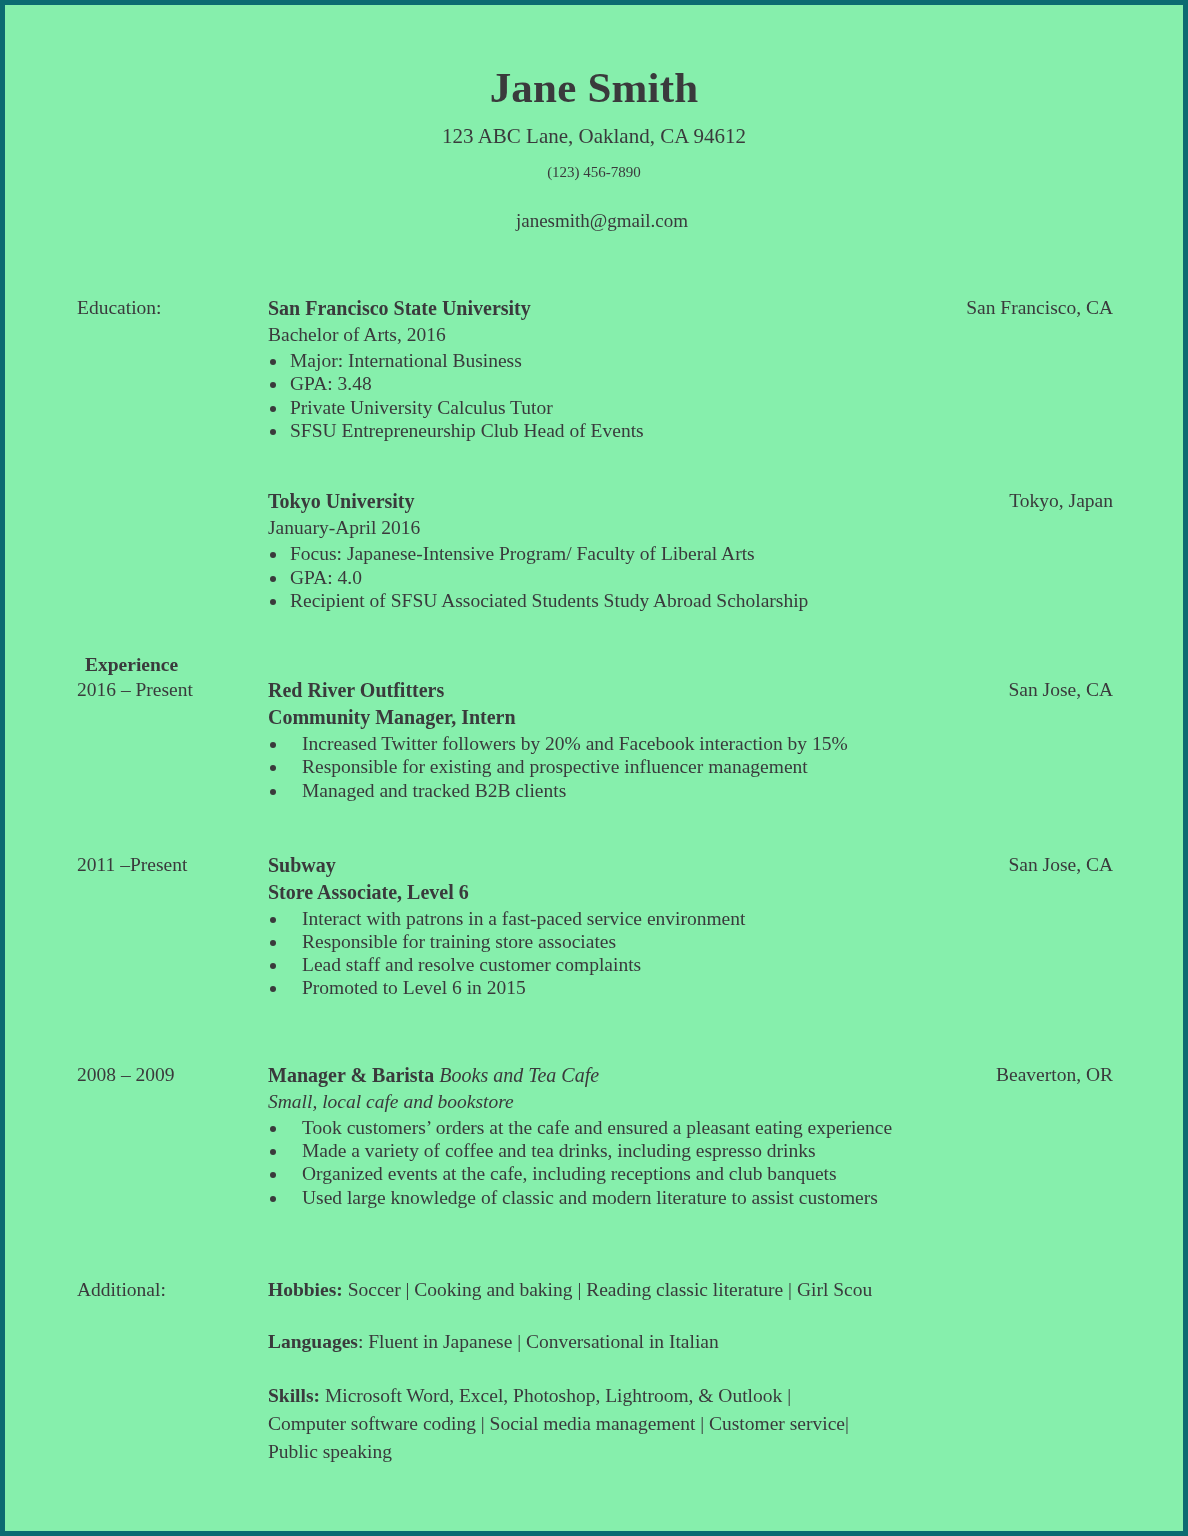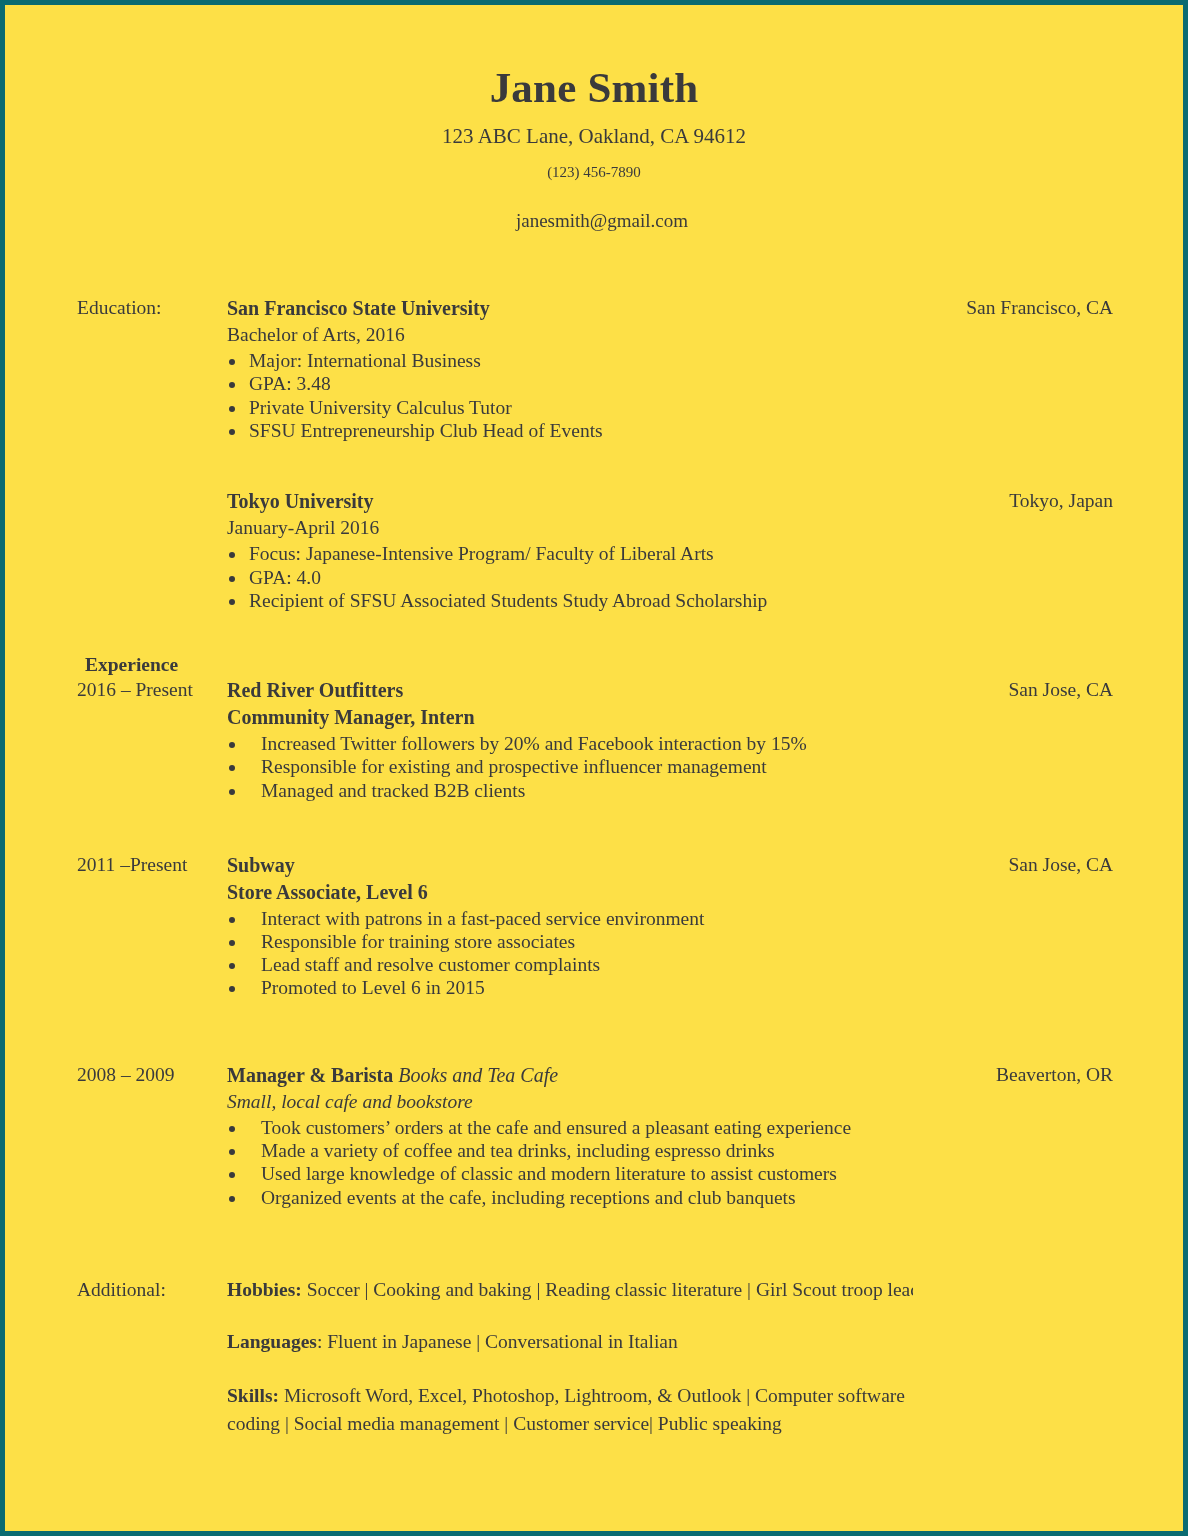--- a/index.html
+++ b/index.html
@@ -17,21 +17,21 @@
     border: 5px solid #0b6b71;
     font-family: "Liberation Serif", "DejaVu Serif", serif;
     color: #3a3a3c;
     overflow: hidden;
   }
   .sheet {
     position: absolute;
     left: 0; top: 0;
     width: 1178px;
     height: 1526px;
-    background: #fde047;
+    background: #86efac;
     overflow: hidden;
   }
 
   
   .header {
     text-align: center;
     padding-top: 58px;
   }
   .name {
     font-size: 43px;
@@ -64,20 +64,21 @@
   
   .body {
     margin-top: 62px;
     padding-left: 72px;
     padding-right: 70px;
   }
   .row {
     position: relative;
     display: flex;
     align-items: flex-start;
+    gap: 41px;
   }
   .left-col {
     width: 150px;
     flex: 0 0 150px;
     font-size: 19.5px;
     line-height: 1.32;
     white-space: nowrap;
   }
   .mid-col {
     flex: 1 1 auto;
@@ -260,22 +261,22 @@
     <div class="gap-job-big"></div>
 
     <div class="row">
       <div class="left-col">2008 – 2009</div>
       <div class="mid-col">
         <div class="org"><span>Manager &amp; Barista</span><span class="i" style="font-weight:normal;"> <span>Books and Tea Cafe</span></span></div>
         <div class="sub-ital">Small, local cafe and bookstore</div>
         <ul class="bullets wide">
           <li>Took customers’ orders at the cafe and ensured a pleasant eating experience</li>
           <li>Made a variety of coffee and tea drinks, including espresso drinks</li>
+          <li>Organized events at the cafe, including receptions and club banquets</li>
           <li>Used large knowledge of classic and modern literature to assist customers</li>
-          <li>Organized events at the cafe, including receptions and club banquets</li>
         </ul>
       </div>
       <div class="right-col">Beaverton, OR</div>
     </div>
 
     <div class="gap-additional"></div>
 
     <div class="row">
       <div class="left-col">Additional:</div>
       <div class="mid-col">

